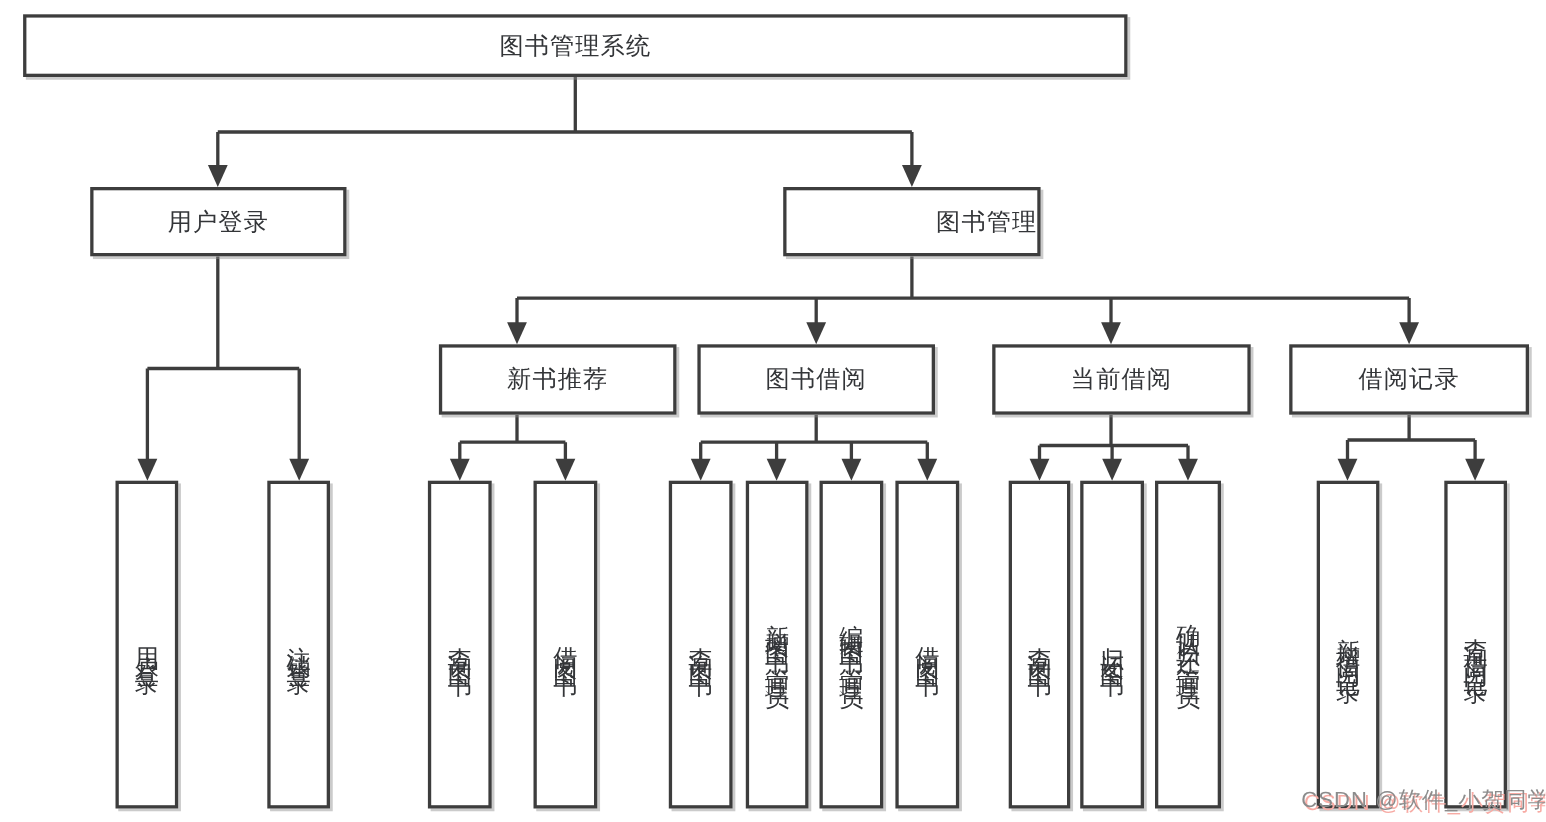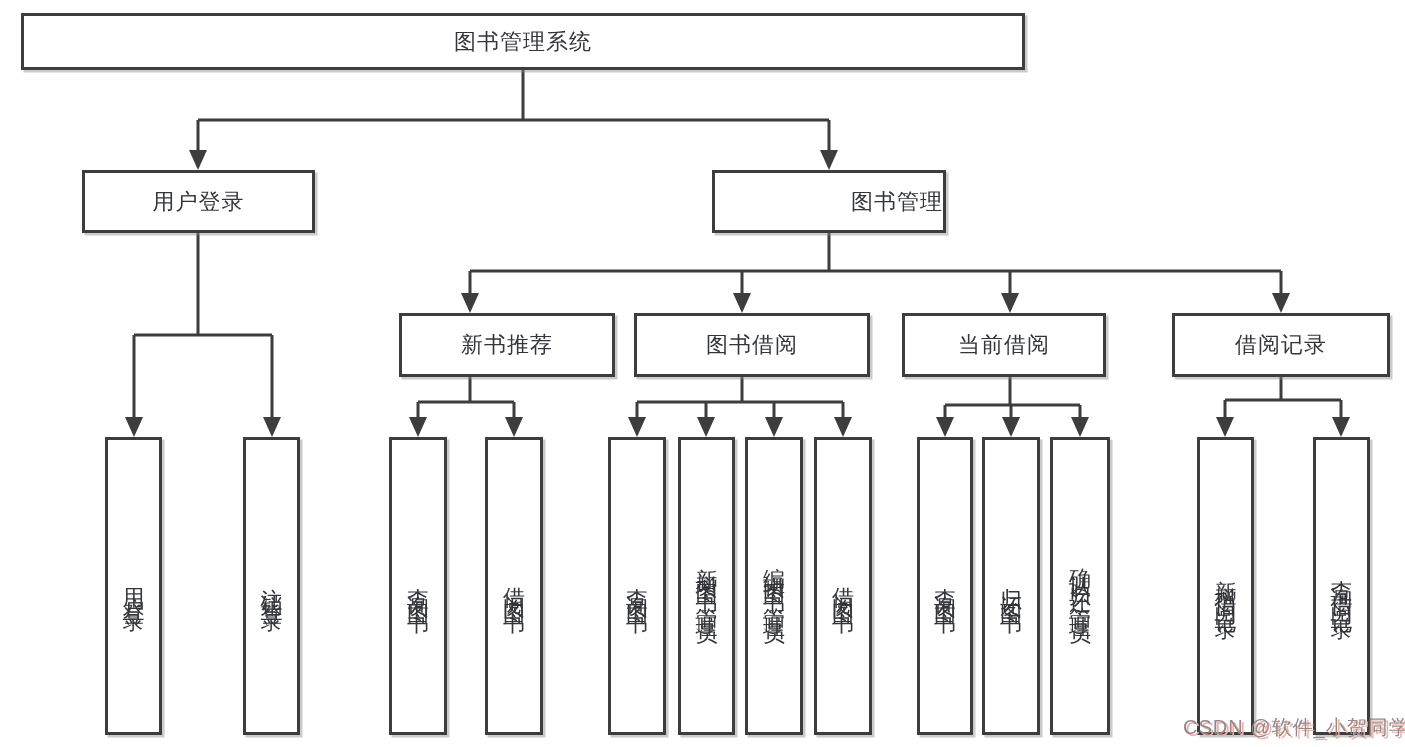--- a/index.html
+++ b/index.html
@@ -78,24 +78,24 @@
   <div class="box" style="left:82px;top:170px;width:233px;height:63px;">
     <span>用户登录</span>
   </div>
   <div class="box" style="left:712px;top:170px;width:234px;height:63px;justify-content:flex-end;">
     <span>图书管理</span>
   </div>
 
   <div class="box" style="left:362px;top:313px;width:216px;height:64px;margin-left:37px;">
     <span>新书推荐</span>
   </div>
-  <div class="box" style="left:634px;top:313px;width:236px;height:64px;">
+  <div class="box" style="left:634px;top:313px;width:216px;height:64px;">
     <span>图书借阅</span>
   </div>
-  <div class="box" style="left:902px;top:313px;width:204px;height:64px;">
+  <div class="box" style="left:902px;top:313px;width:235px;height:64px;">
     <span>当前借阅</span>
   </div>
   <div class="box" style="left:1172px;top:313px;width:218px;height:64px;">
     <span>借阅记录</span>
   </div>
 
   <div class="box leaf" style="left:105px;top:437px;width:57px;height:298px;">
     <span>用户登录</span>
   </div>
   <div class="box leaf" style="left:243px;top:437px;width:57px;height:298px;">

